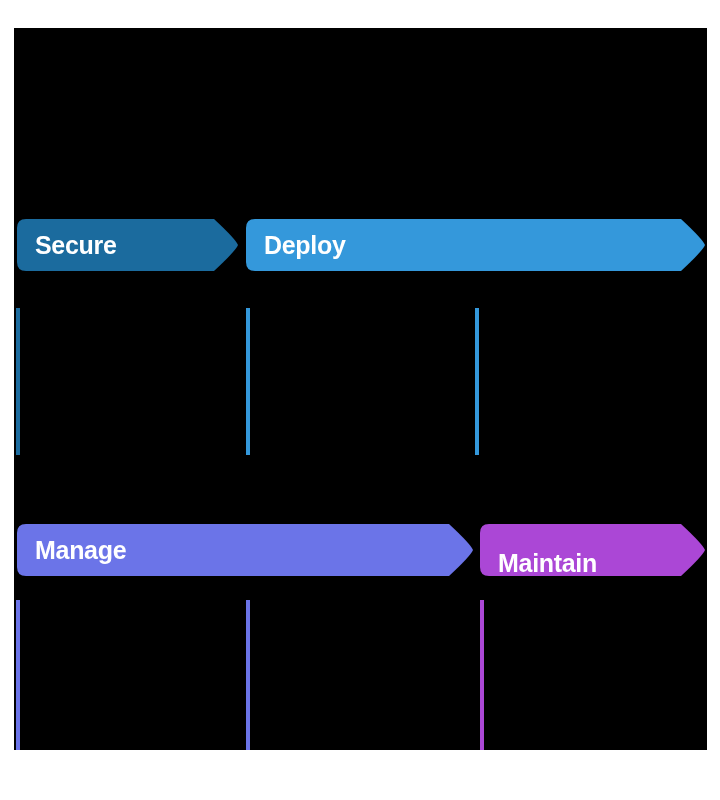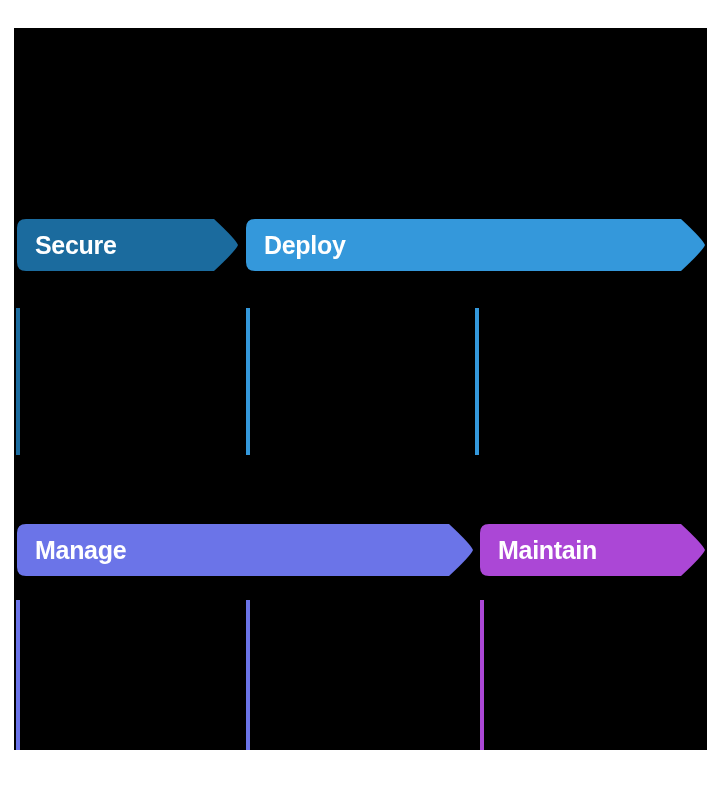--- a/index.html
+++ b/index.html
@@ -117,21 +117,21 @@
 
     <div class="bar-row" id="row-2">
 
       <div class="phase-bar" id="bar-manage" style="left: 3px; width: 456px;">
         <svg class="phase-shape" viewBox="0 0 456 52" preserveAspectRatio="none">
           <path id="shape-manage-path" d="M 9 0 L 432 0 Q 453.6 20 456 26 Q 453.6 32 432 52 L 9 52 Q 0 52 0 43 L 0 9 Q 0 0 9 0 Z" fill="#6B74E8"></path>
         </svg>
         <span class="phase-label">Manage</span>
       </div>
 
-      <div class="phase-bar" id="bar-maintain" style="left: 466px; width: 225px;">
+      <div class="phase-bar" id="bar-maintain" style="left: 466px; width: 225px; align-items: flex-end;">
         <svg class="phase-shape" viewBox="0 0 225 52" preserveAspectRatio="none">
           <path id="shape-maintain-path" d="M 9 0 L 201 0 Q 222.6 20 225 26 Q 222.6 32 201 52 L 9 52 Q 0 52 0 43 L 0 9 Q 0 0 9 0 Z" fill="#AB47D6"></path>
         </svg>
         <span class="phase-label">Maintain</span>
       </div>
 
     </div>
 
     <div class="connector" id="conn-2-0" style="left: 2px; top: 572px; height: 150px; background: rgb(107, 116, 232);"></div>
     <div class="connector" id="conn-2-1" style="left: 232px; top: 572px; height: 150px; background: rgb(107, 116, 232);"></div>

